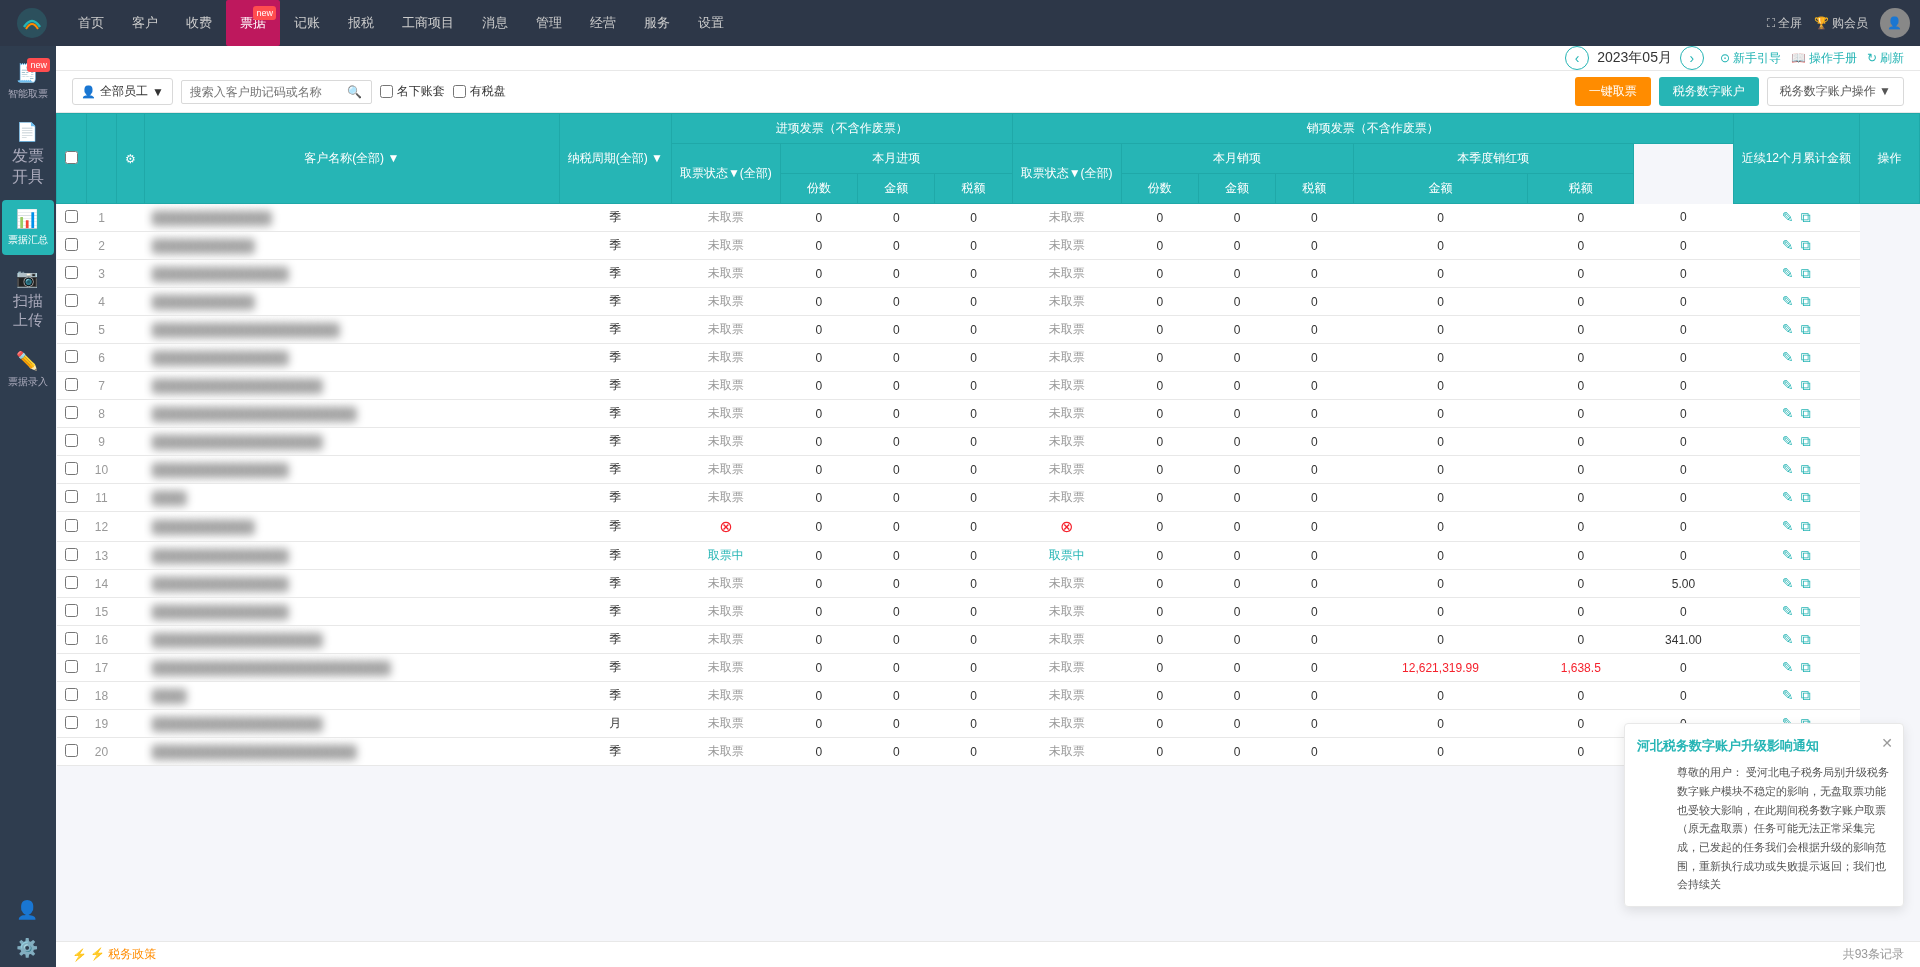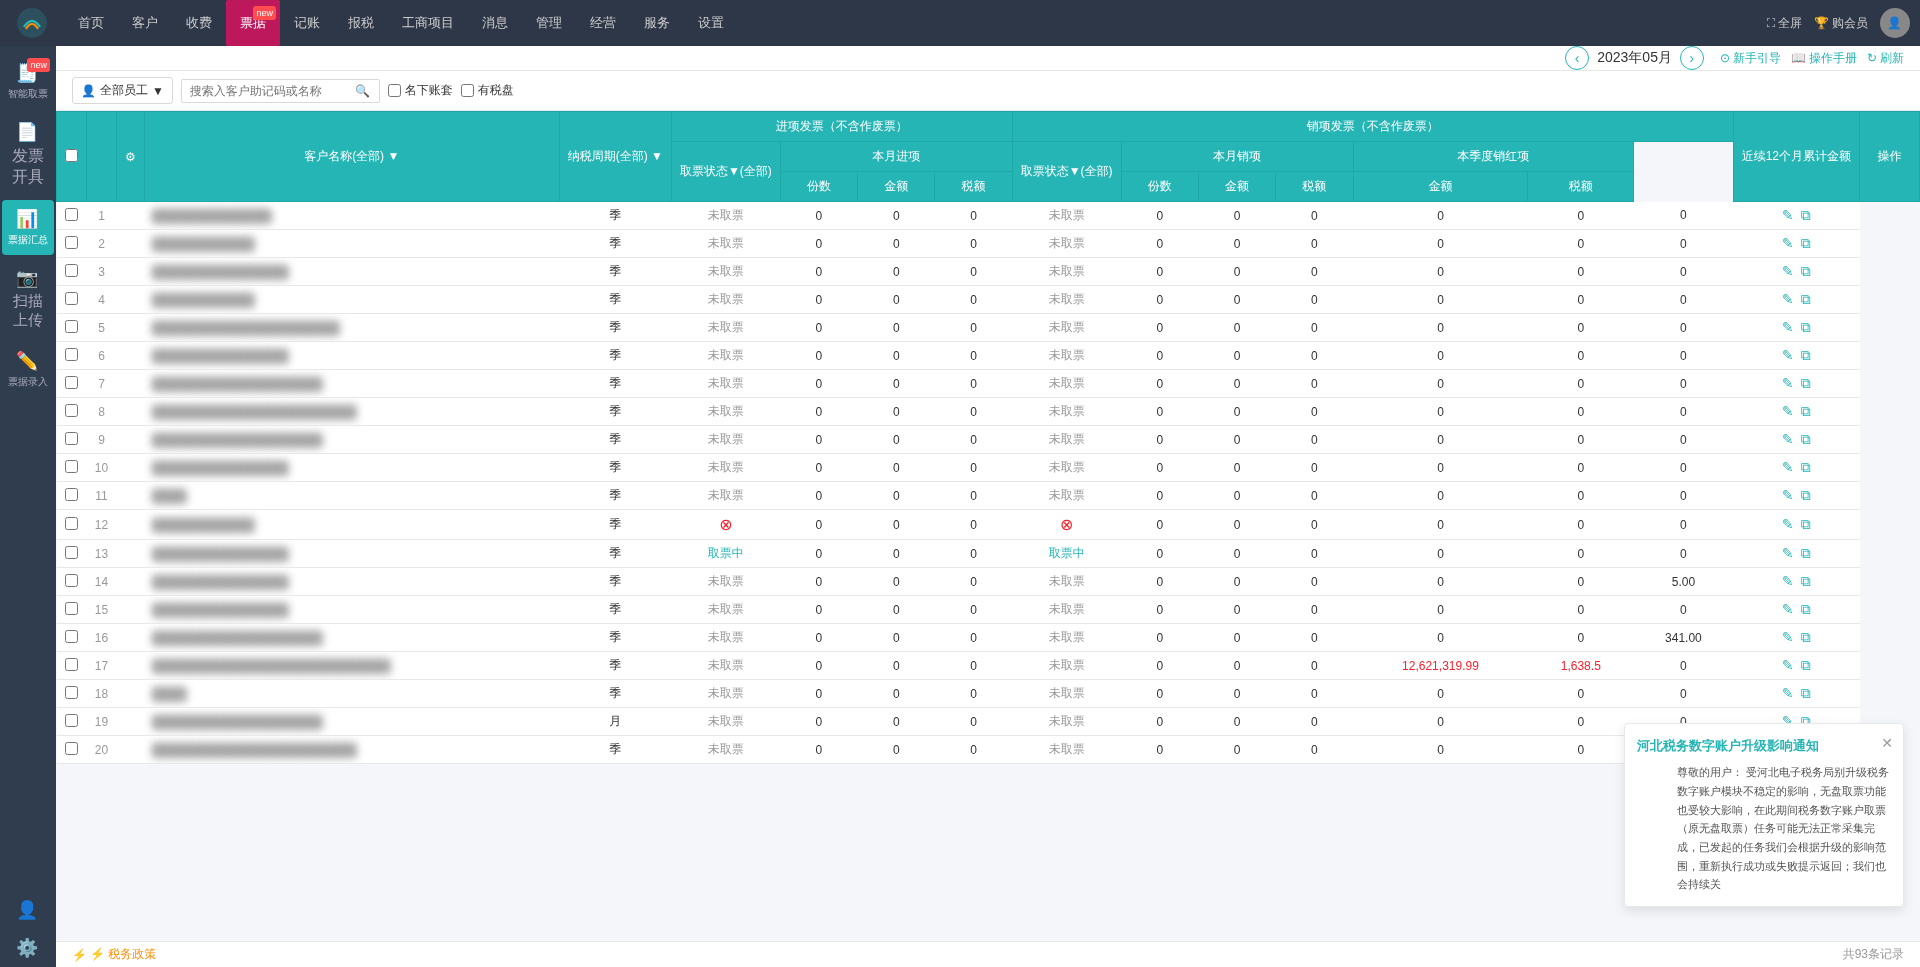--- a/index.html
+++ b/index.html
@@ -41,21 +41,21 @@
     .main { flex: 1; display: flex; flex-direction: column; overflow: hidden; background: #f5f6fa; }
 
     
     .sub-tabs { background: #fff; padding: 0 16px; display: flex; align-items: center; border-bottom: 1px solid #e8e8e8; height: 44px; gap: 4px; }
     .sub-tab { padding: 0 16px; height: 44px; display: flex; align-items: center; cursor: pointer; font-size: 13px; color: #555; border-bottom: 2px solid transparent; }
     .sub-tab.active { color: #26b5b5; border-bottom: 2px solid #26b5b5; font-weight: 500; }
     .btn-primary { background: #ff8c00; color: #fff; border: none; padding: 6px 14px; border-radius: 3px; cursor: pointer; font-size: 12px; }
     .btn-teal { background: #26b5b5; color: #fff; border: none; padding: 6px 14px; border-radius: 3px; cursor: pointer; font-size: 12px; }
     .btn-outline { background: #fff; color: #555; border: 1px solid #d9d9d9; padding: 5px 12px; border-radius: 3px; cursor: pointer; font-size: 12px; display: flex; align-items: center; gap: 4px; }
     .select-box { border: 1px solid #d9d9d9; border-radius: 3px; padding: 4px 8px; background: #fff; font-size: 12px; display: flex; align-items: center; gap: 4px; cursor: pointer; }
-    .search-box { border: 1px solid #d9d9d9; border-radius: 2px; padding: 4px 8px; background: #fff; font-size: 12px; display: flex; align-items: center; gap: 16px; }
+    .search-box { border: 1px solid #d9d9d9; border-radius: 2px; padding: 4px 8px; background: #fff; font-size: 12px; display: flex; align-items: center; gap: 8px; }
     .search-box input { border: none; outline: none; font-size: 12px; width: 150px; }
     .checkbox-label { display: flex; align-items: center; gap: 4px; cursor: pointer; font-size: 12px; }
 
     
     .period-nav { margin-left: auto; display: flex; align-items: center; gap: 8px; font-size: 13px; color: #333; }
     .period-btn { width: 24px; height: 24px; border-radius: 50%; border: 1px solid #26b5b5; color: #26b5b5; display: flex; align-items: center; justify-content: center; cursor: pointer; font-size: 14px; }
 
     
     .table-container { flex: 1; overflow-y: auto; overflow-x: auto; padding: 0; }
 
@@ -208,20 +208,25 @@
         <span style="cursor:pointer;color:#999;">🔍</span>
       </div>
       <label class="checkbox-label">
         <input type="checkbox" style="">
         <span>名下账套</span>
       </label>
       <label class="checkbox-label">
         <input type="checkbox" style="">
         <span>有税盘</span>
       </label>
+      <div style="margin-left:auto;display:flex;gap:8px;">
+        <button class="btn-primary">一键取票</button>
+        <button class="btn-teal">税务数字账户</button>
+        <button class="btn-outline">税务数字账户操作 ▼</button>
+      </div>
     </div>
 
     <div class="table-container">
       <table>
         <thead>
           <tr>
             <th rowspan="3" style="width:30px;">
               <input type="checkbox" style="">
             </th>
             <th rowspan="3" style="width:30px;"></th>

